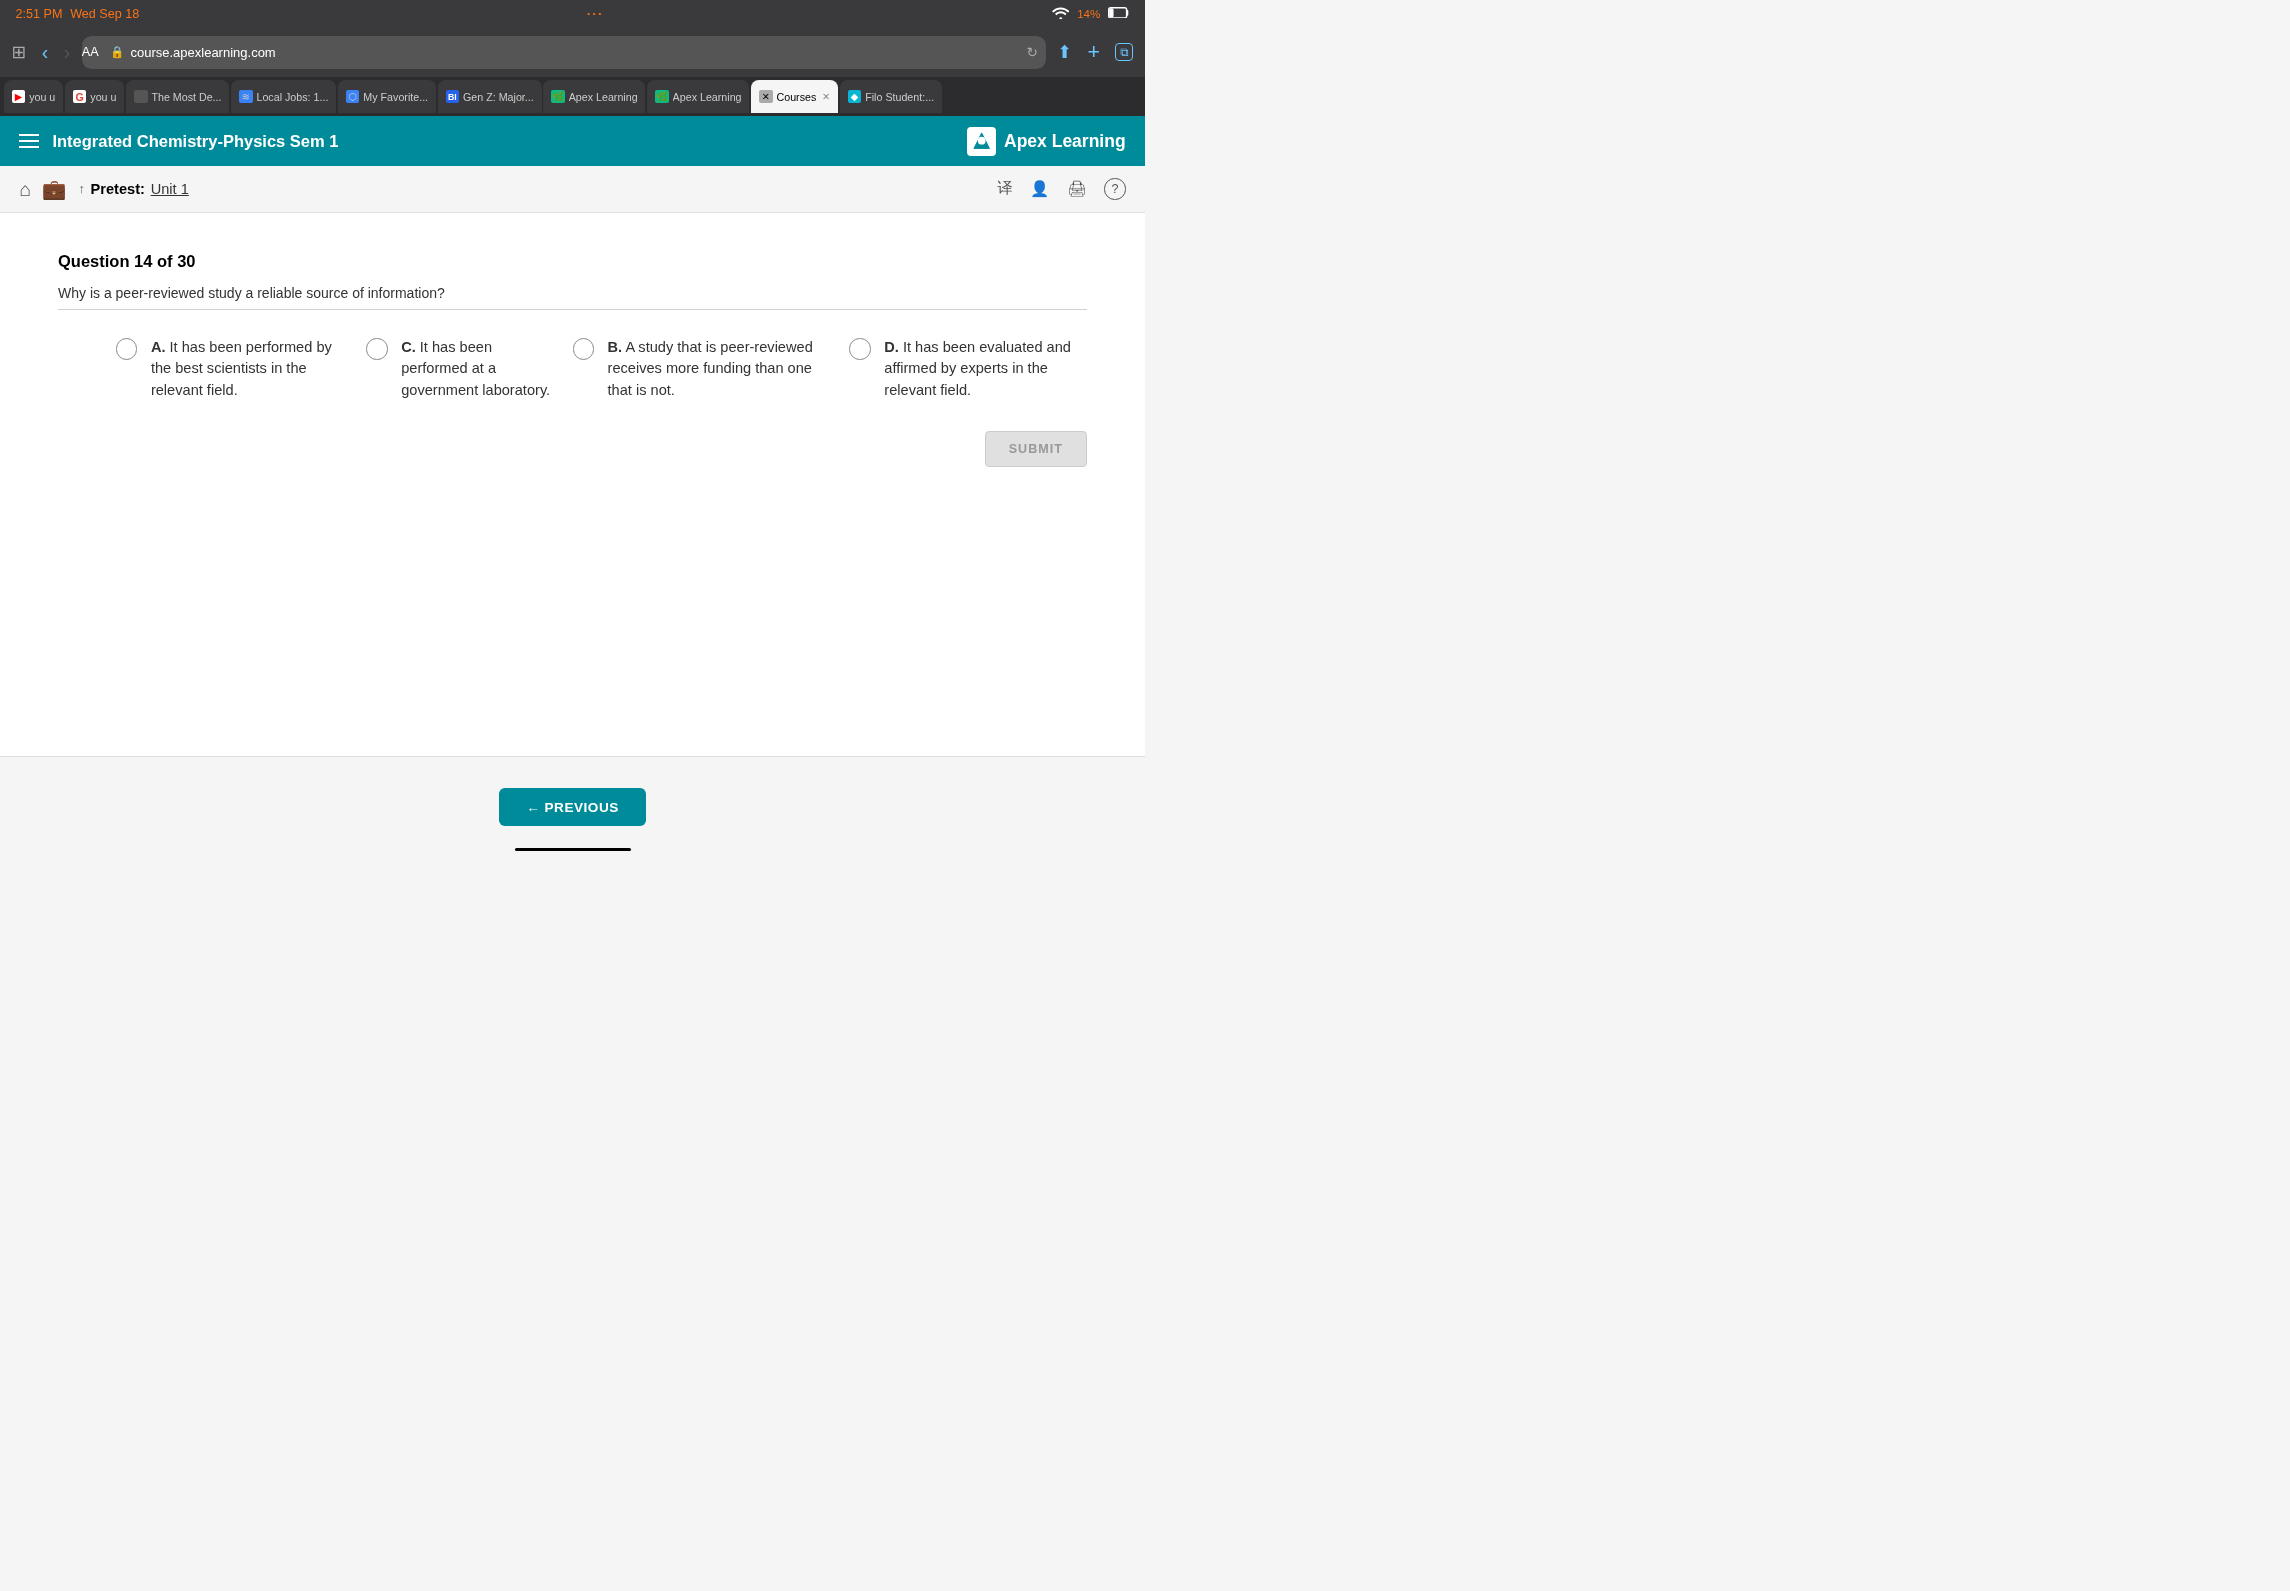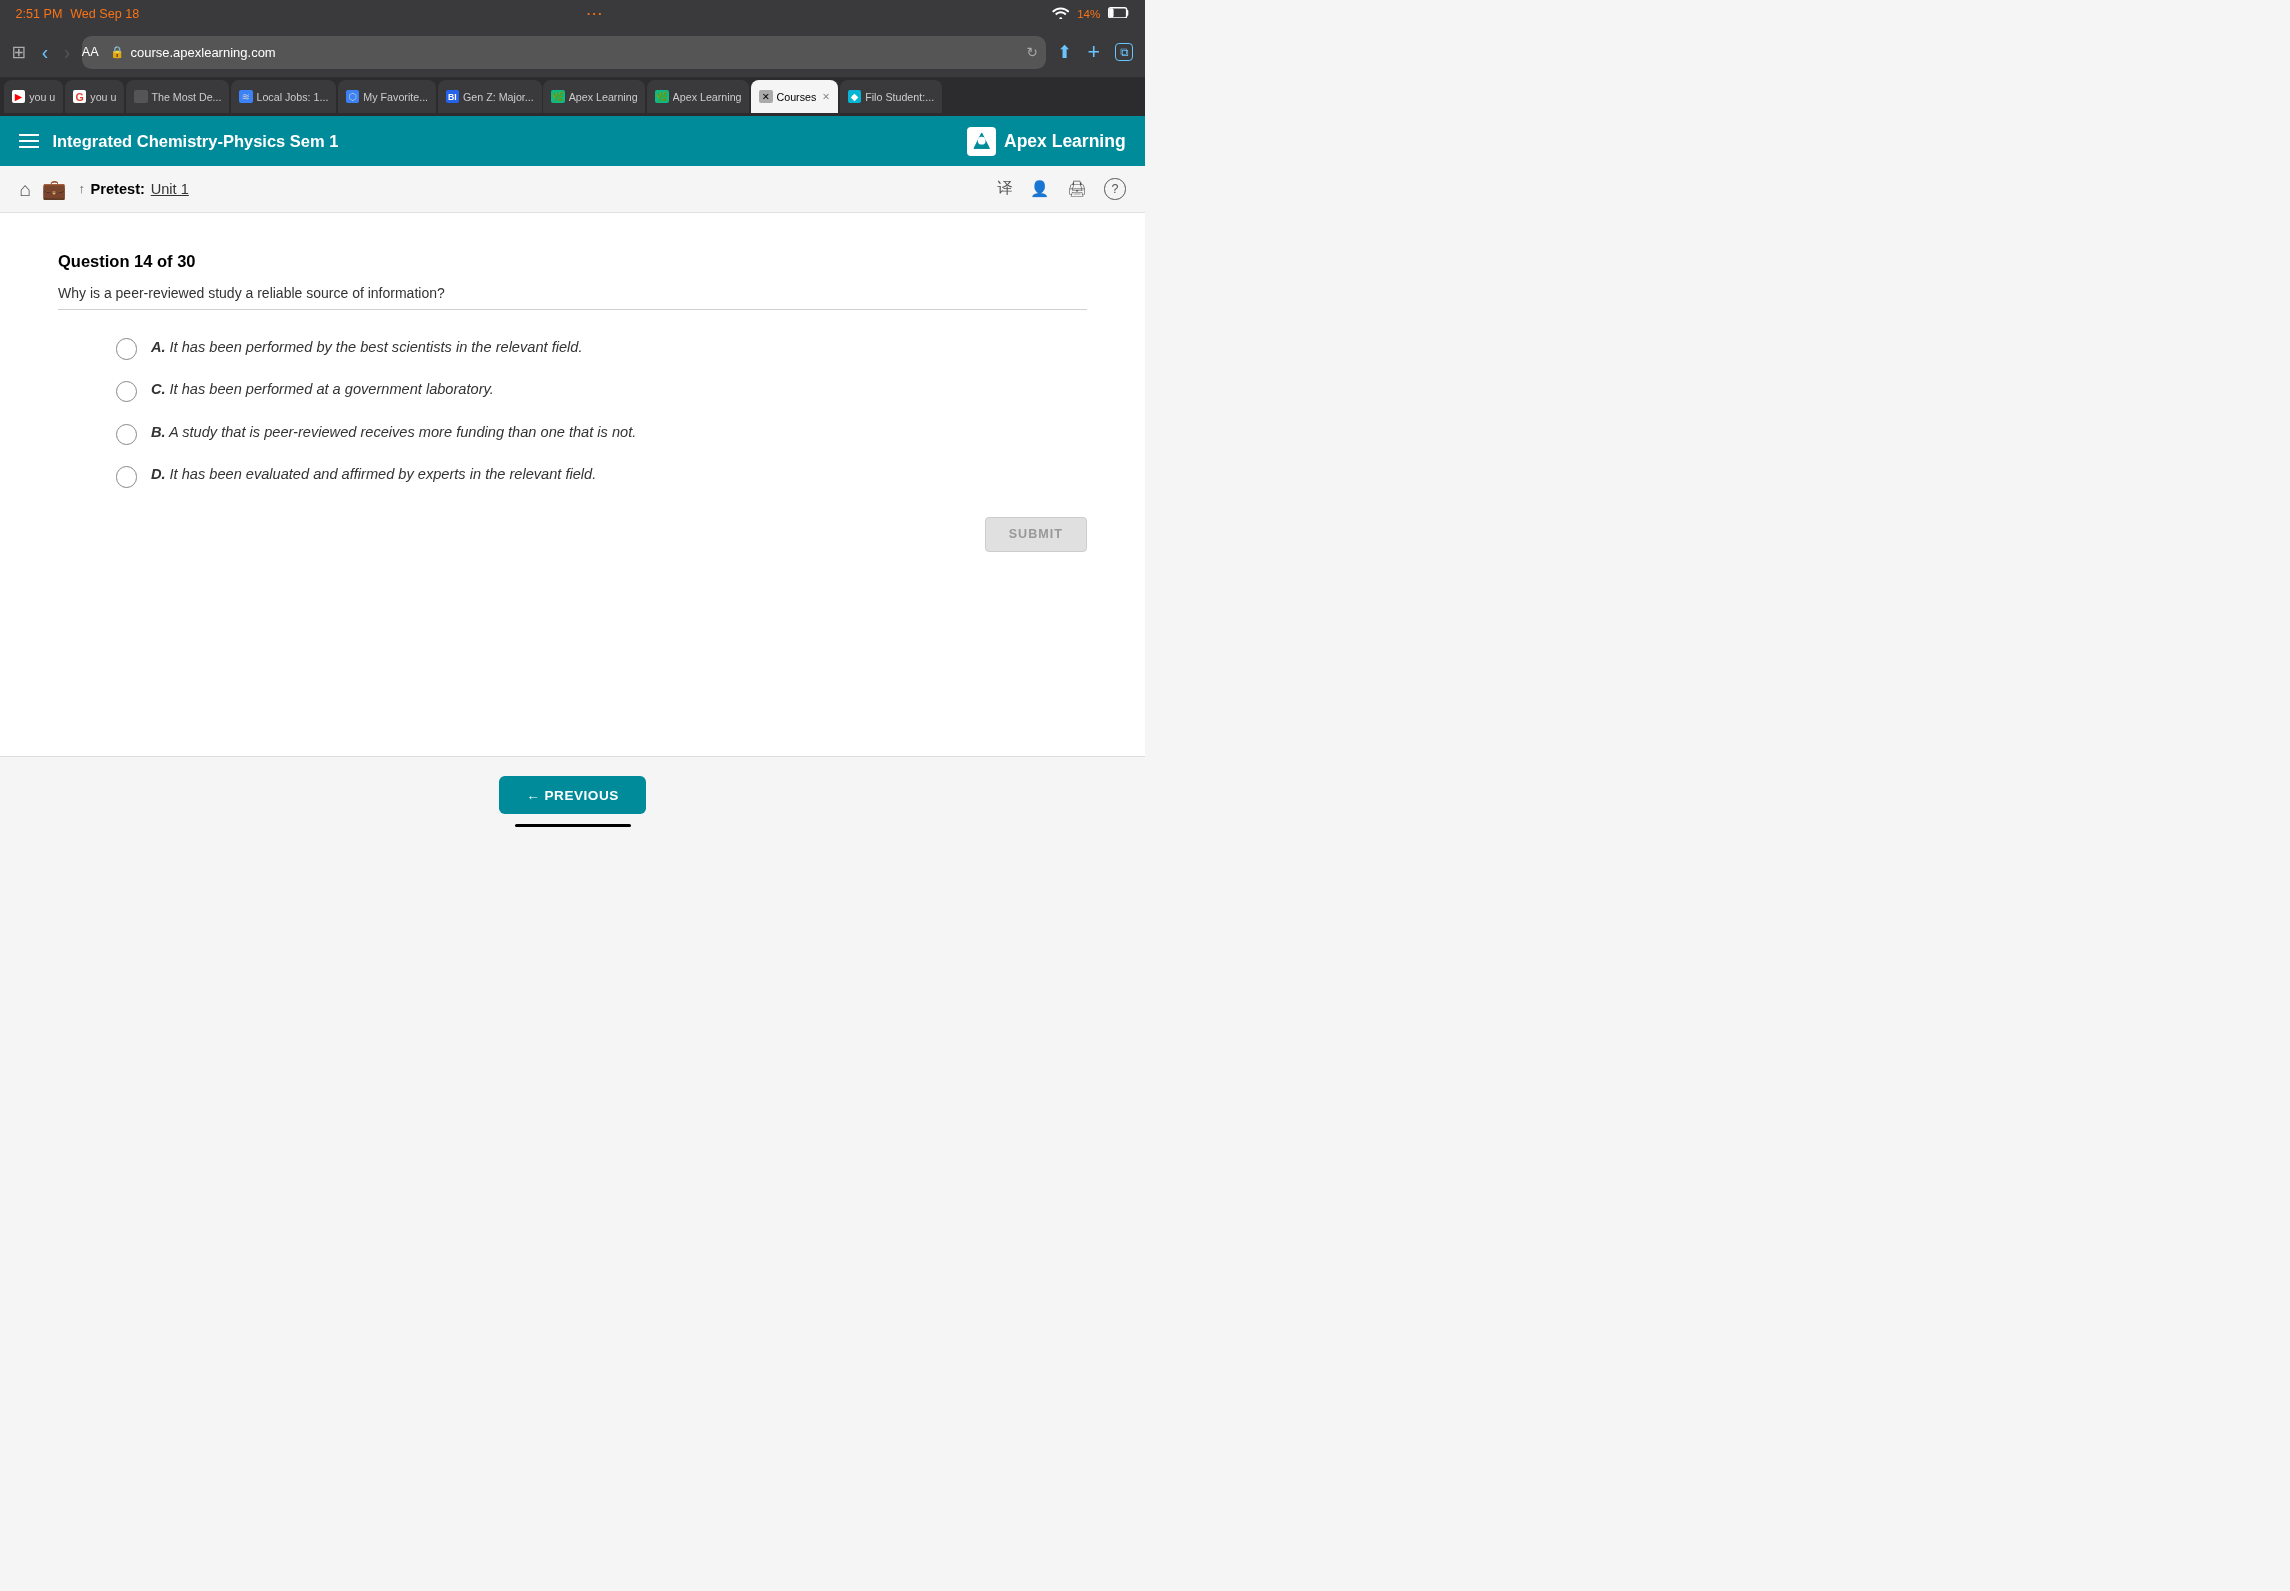--- a/index.html
+++ b/index.html
@@ -133,24 +133,23 @@
     }
 
     .divider {
       border: none;
       border-top: 1px solid #d0d0d0;
       margin-bottom: 27px;
     }
 
     .options-list {
       display: flex;
-      flex-direction: column;
+      flex-direction: row;
       gap: 19.4px;
       padding-left: 58px;
-      font-style: italic;
     }
 
     .option-item {
       display: flex;
       align-items: flex-start;
       gap: 13.6px;
       cursor: pointer;
     }
 
     .radio-circle {
@@ -190,21 +189,21 @@
       cursor: pointer;
       text-transform: uppercase;
     }
 
     
     .bottom-bar {
       background: #f5f5f5;
       display: flex;
       align-items: center;
       justify-content: center;
-      padding: 19px;
+      padding: 31px;
       border-top: 1px solid #ddd;
       position: relative;
     }
 
     .prev-btn {
       background: #008b9a;
       color: #fff;
       border: none;
       border-radius: 5.8px;
       padding: 11.6px 27px;

